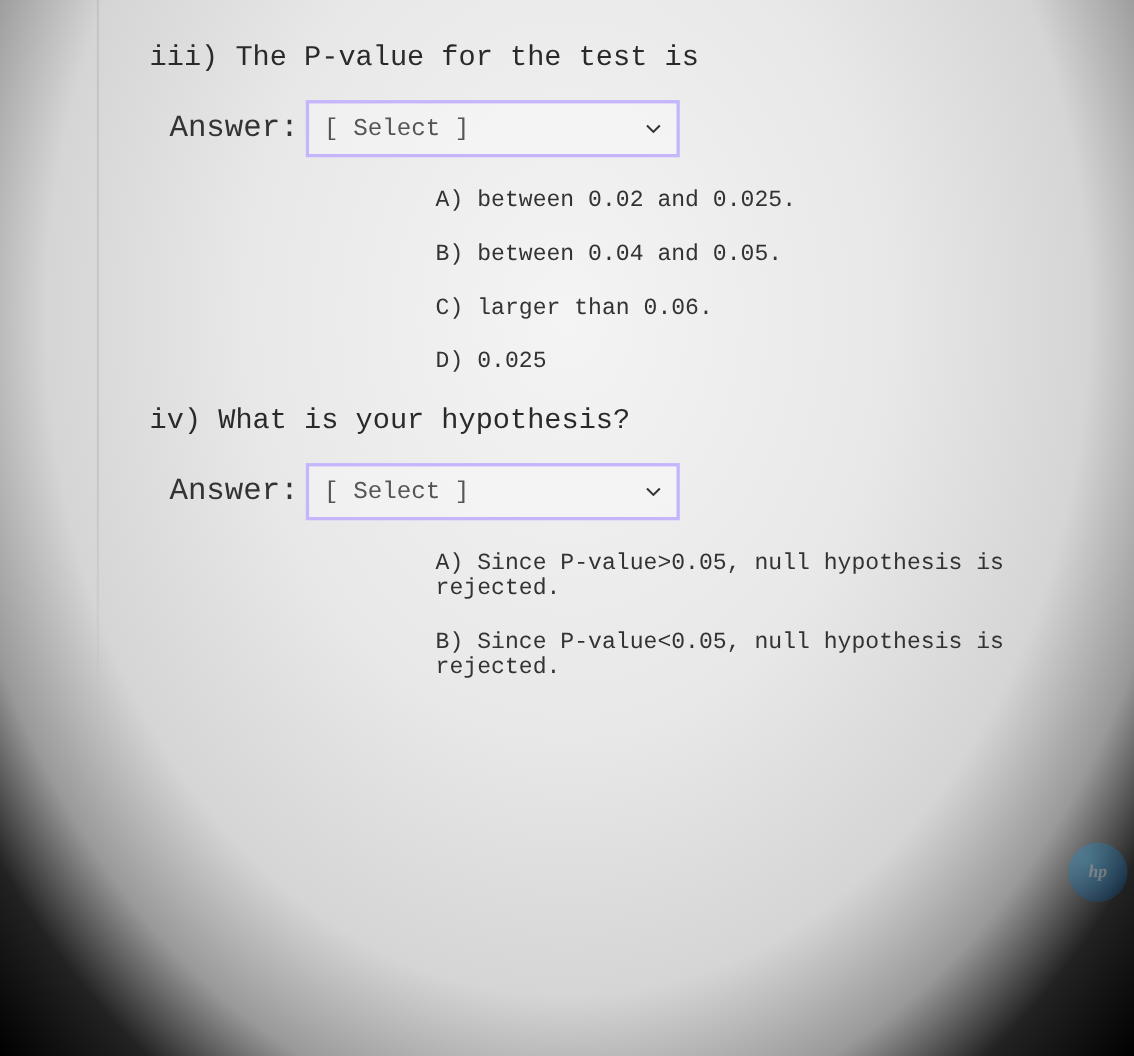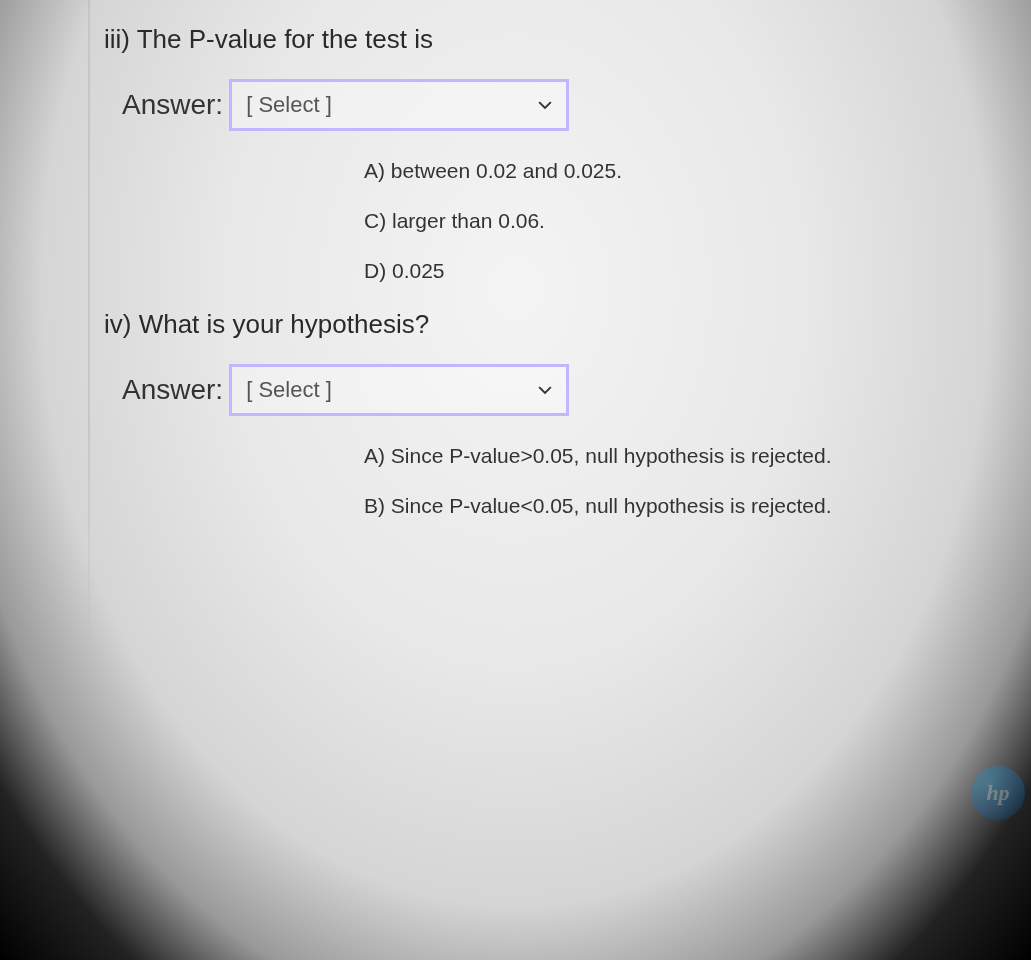--- a/index.html
+++ b/index.html
@@ -6,24 +6,25 @@
   html, body { width: 1031px; height: 960px; }
   body {
     font-family: "Helvetica Neue", Arial, sans-serif;
     background: radial-gradient(ellipse at 50% 30%, #f4f4f4 0%, #e8e8e8 40%, #d5d5d5 65%, #999 78%, #222 88%, #000 100%);
     color: #333;
     position: relative;
     overflow: hidden;
   }
   .content {
     position: absolute;
-    left: 84px;
+    left: 116px;
     top: 0;
     width: 880px;
-    padding-top: 6px;
+    padding-top: 19px;
+    font-family: Liberation Mono, monospace;
   }
   .border-left {
     position: absolute;
     left: 88px;
     top: 0;
     width: 2px;
     height: 700px;
     background: linear-gradient(to bottom, #bbb 0%, #bbb 60%, rgba(0,0,0,0) 100%);
     opacity: 0.6;
   }
@@ -76,21 +77,21 @@
   }
   .logo {
     position: absolute;
     right: 6px;
     bottom: 140px;
     width: 54px; height: 54px;
     border-radius: 50%;
     background: radial-gradient(circle at 35% 30%, #2aa6e0 0%, #1a6aa8 60%, #0d3050 100%);
     opacity: 0.35;
     display: flex; align-items: center; justify-content: center;
-    color: #cfe8f7; font-style: italic; font-weight: bold; font-size: 22px;
+    color: #cfe8f7; font-style: italic; font-weight: bold; font-size: 16px;
     font-family: Georgia, serif;
   }
 </style>
 </head>
 <body>
 
 <div class="border-left"></div>
 
 <div class="content">
 
@@ -104,20 +105,21 @@
         <span class="chev">
           <svg viewBox="0 0 12 12">
               <path d="M1 3.5 L6 8.5 L11 3.5" fill="none" stroke="#333" stroke-width="1.6"></path>
             </svg>
         </span>
       </div>
     </div>
 
     <div class="options">
       <div class="opt">A) between 0.02 and 0.025.</div>
+      <div class="opt">B) between 0.04 and 0.05.</div>
       <div class="opt">C) larger than 0.06.</div>
       <div class="opt">D) 0.025</div>
     </div>
   </div>
 
   <div class="qrow">
     <div class="qtext">iv) What is your hypothesis?</div>
 
     <div class="ansrow">
       <span class="anslabel">Answer:</span>

